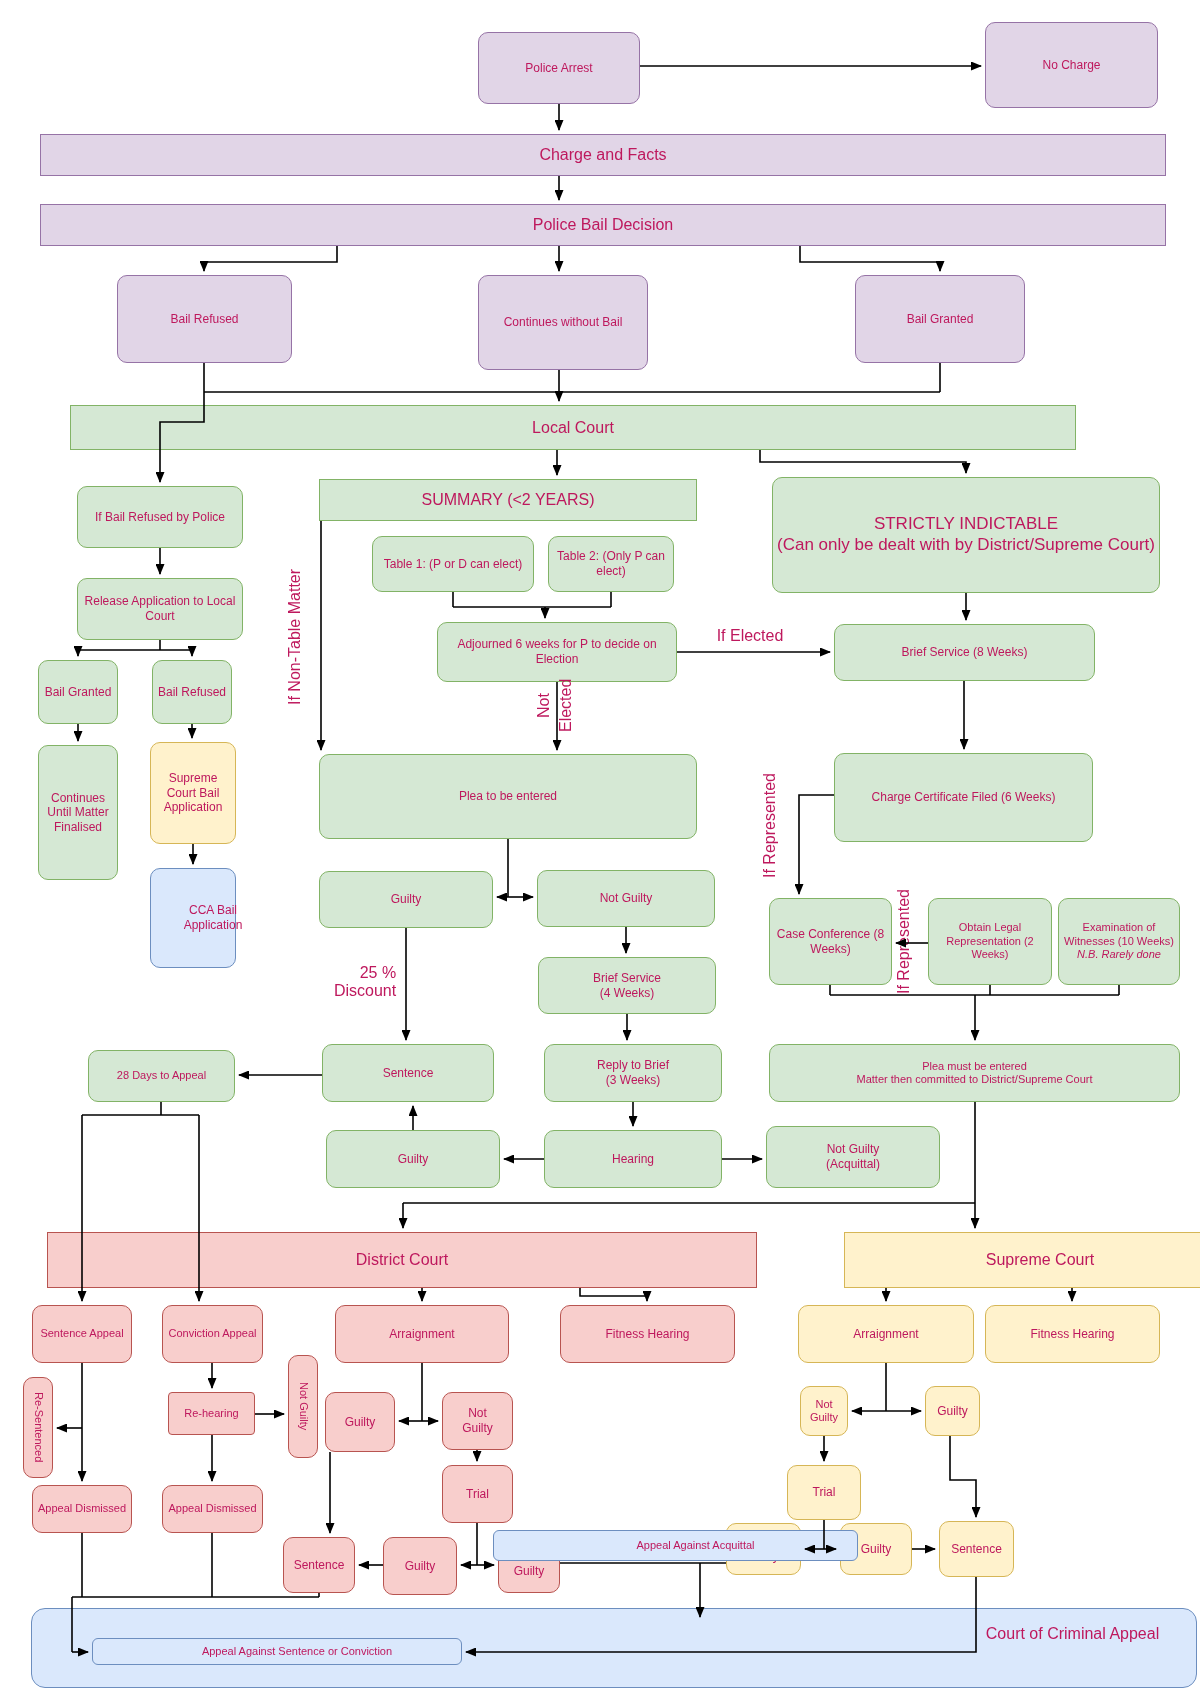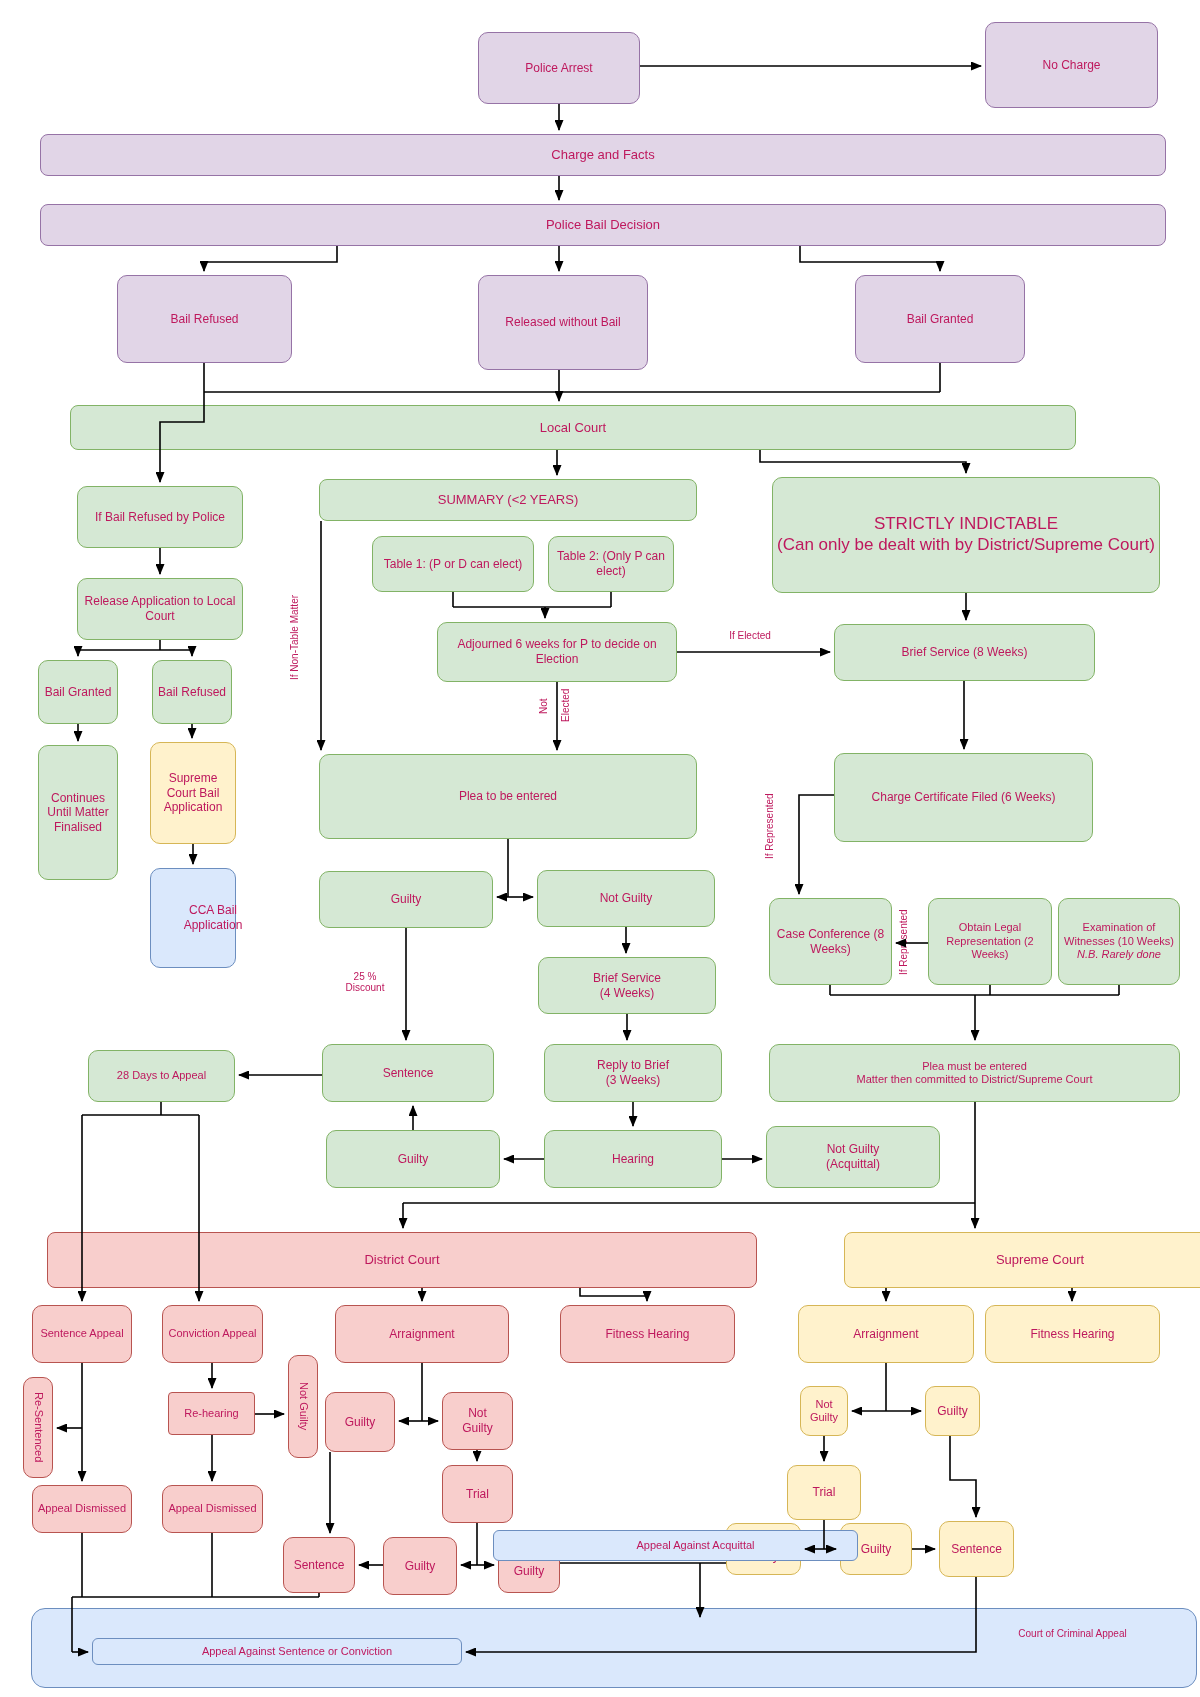--- a/index.html
+++ b/index.html
@@ -1,48 +1,48 @@
 <!DOCTYPE html>
 <html style="--purple-fill: #E1D5E7; --purple-stroke: #9673A6; --green-fill: #D5E8D4; --green-stroke: #82B366; --yellow-fill: #FFF2CC; --yellow-stroke: #D6B656; --red-fill: #F8CECC; --red-stroke: #B85450; --blue-fill: #DAE8FC; --blue-stroke: #6C8EBF; --line: #000000;"><head>
 <meta charset="utf-8">
 <style>
   html,body{margin:0;padding:0;background:#fff;}
   #stage{position:relative;width:1200px;height:1697px;background:#fff;
          font-family:"Liberation Sans", sans-serif;color:#be185d;overflow:hidden;}
   .n{position:absolute;box-sizing:border-box;border:1px solid #000;border-radius:10px;
      display:flex;flex-direction:column;align-items:center;justify-content:center;
      text-align:center;font-size:12px;line-height:1.22;padding:2px 4px;white-space:pre-line;}
-  .bar{border-radius:8px;font-size:13px;}
+  .bar{border-radius:0;font-size:16px;}
   .purple{background:var(--purple-fill);border-color:var(--purple-stroke);}
   .green{background:var(--green-fill);border-color:var(--green-stroke);}
   .yellow{background:var(--yellow-fill);border-color:var(--yellow-stroke);}
   .red{background:var(--red-fill);border-color:var(--red-stroke);}
   .blue{background:var(--blue-fill);border-color:var(--blue-stroke);padding-left:44px;}
   .fs11{font-size:11px;}
   .fs16{font-size:16px;}
   .lbl{position:absolute;display:flex;align-items:center;justify-content:center;
-       text-align:center;font-size:10px;line-height:1.15;white-space:pre-line;}
+       text-align:right;font-size:16px;line-height:1.15;white-space:pre-line;}
   .vd{writing-mode:vertical-rl;}               
   .vu{writing-mode:vertical-rl;transform:rotate(180deg);} 
   #wires{position:absolute;left:0;top:0;z-index:5;pointer-events:none;}
   .n,.lbl{z-index:2;}
   #cca-container{z-index:1;border-radius:14px;}
   .inner-blue{border-radius:6px;}
 </style>
 </head>
 <body>
 
 <div id="stage">
 
   <div class="n purple" style="left:478px;top:32px;width:162px;height:72px;">Police Arrest</div>
   <div class="n purple" style="left:985px;top:22px;width:173px;height:86px;">No Charge</div>
   <div class="n purple bar" style="left:40px;top:134px;width:1126px;height:42px;">Charge and Facts</div>
   <div class="n purple bar" style="left:40px;top:204px;width:1126px;height:42px;">Police Bail Decision</div>
   <div class="n purple" style="left:117px;top:275px;width:175px;height:88px;">Bail Refused</div>
-  <div class="n purple" style="left:478px;top:275px;width:170px;height:95px;">Released without Bail</div>
+  <div class="n purple" style="left:478px;top:275px;width:170px;height:95px;">Continues without Bail</div>
   <div class="n purple" style="left:855px;top:275px;width:170px;height:88px;">Bail Granted</div>
 
   <div class="n green bar" style="left:70px;top:405px;width:1006px;height:45px;">Local Court</div>
 
   <div class="n green" style="left:77px;top:486px;width:166px;height:62px;">If Bail Refused by Police</div>
   <div class="n green" style="left:77px;top:578px;width:166px;height:62px;">Release Application to Local Court</div>
   <div class="n green" style="left:38px;top:660px;width:80px;height:64px;">Bail Granted</div>
   <div class="n green" style="left:152px;top:660px;width:80px;height:64px;">Bail Refused</div>
   <div class="n green" style="left:38px;top:745px;width:80px;height:135px;">Continues Until Matter Finalised</div>
   <div class="n yellow" style="left:150px;top:742px;width:86px;height:102px;">Supreme Court Bail Application</div>

